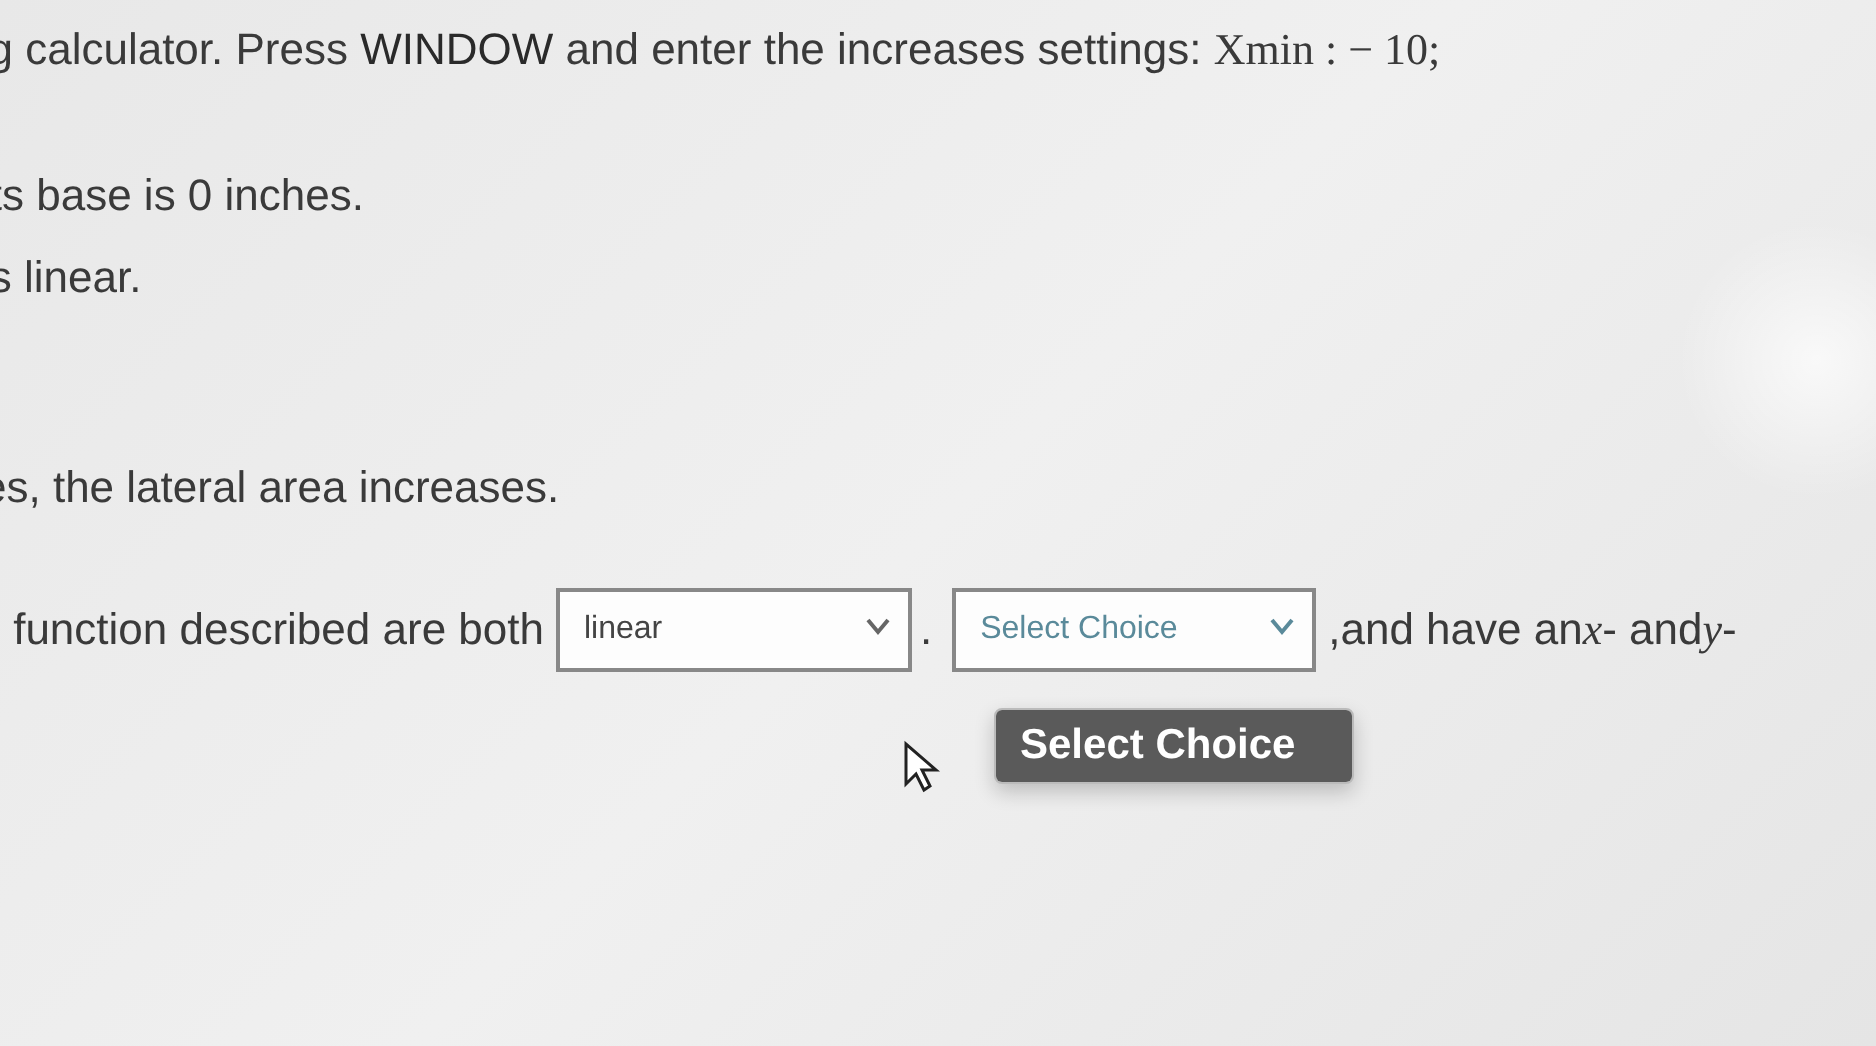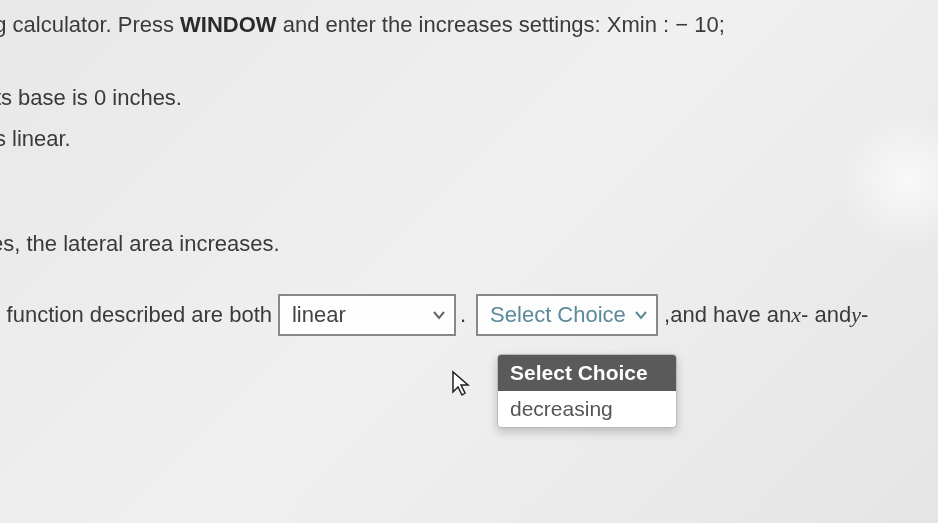--- a/index.html
+++ b/index.html
@@ -45,38 +45,38 @@
       margin-left: -20px;
     }
     .para4 {
       margin-top: 34px;
       margin-left: -24px;
       display: flex;
       align-items: center;
       flex-wrap: nowrap;
     }
     .math-x {
-      font-family: Liberation Sans, sans-serif;
+      font-family: Liberation Serif, serif;
       text-align: right;
     }
     .bold {
-      font-weight: bold;
+      font-weight: normal;
       color: #2a2a2a;
     }
     .select-box {
       display: inline-flex;
       align-items: center;
       justify-content: space-between;
       border: 2px solid #888;
       background: #fdfdfd;
       height: 42px;
       padding: 0 8px 0 12px;
       margin: 0 6px;
       cursor: pointer;
-      font-size: 22px;
+      font-size: 16px;
       color: #555;
     }
     .select-box.first {
       width: 178px;
       color: #444;
     }
     .select-box.second {
       width: 182px;
       color: #5a8a9a;
     }
@@ -169,21 +169,20 @@
   <span>,</span>
   <span> and have an </span>
     <span class="italic">x</span>
     <span>- and </span>
     <span class="italic">y</span>
     <span>-</span>
 </div>
 
 <div class="dropdown-panel">
   <div class="dropdown-item header">Select Choice</div>
-  <div class="dropdown-item">decreasing</div>
 </div>
 
 <div class="cursor-arrow">
   <svg width="24" height="28" viewBox="0 0 24 28">
     <path d="M3 2 L3 22 L8 17 L12 25 L15 23 L11 15 L18 15 Z" fill="#ffffff" stroke="#222" stroke-width="1.5"></path>
   </svg>
 </div>
 
 <div class="glare"></div>
 

